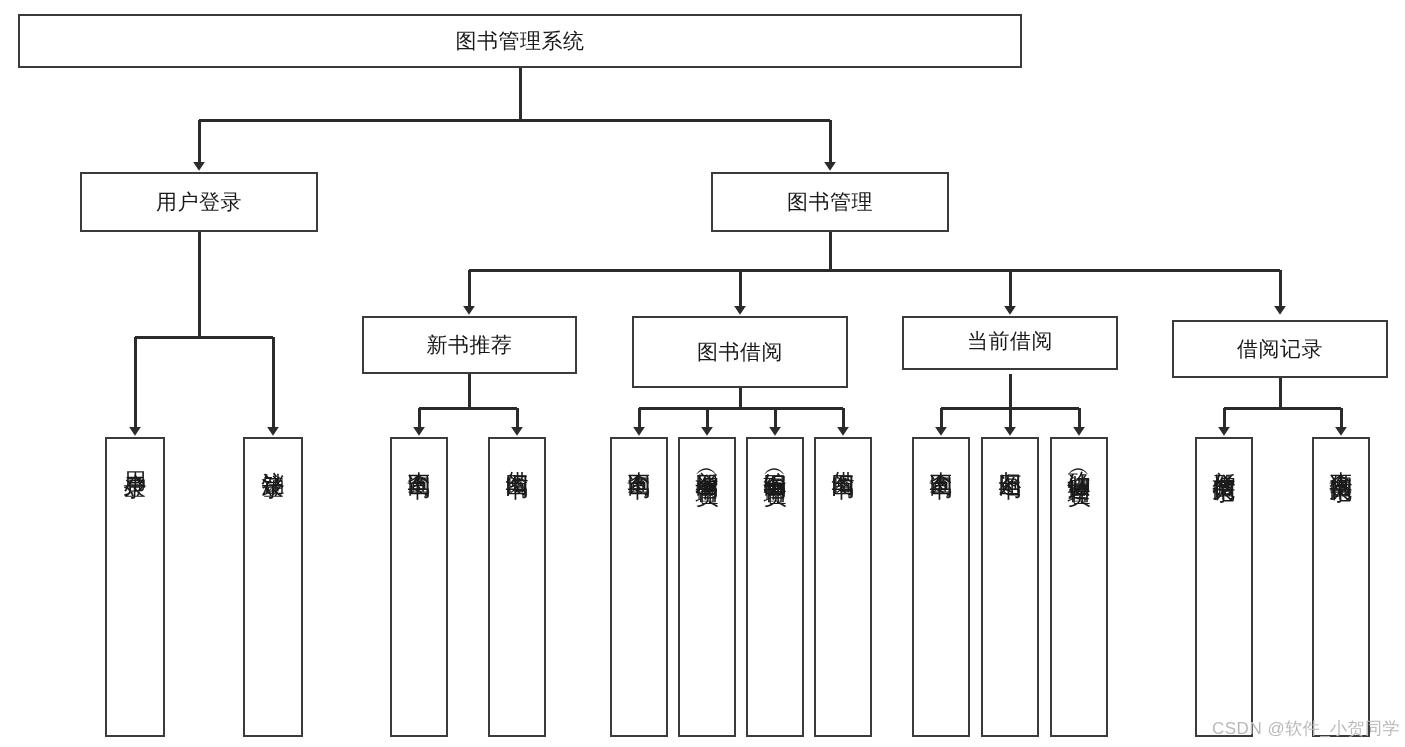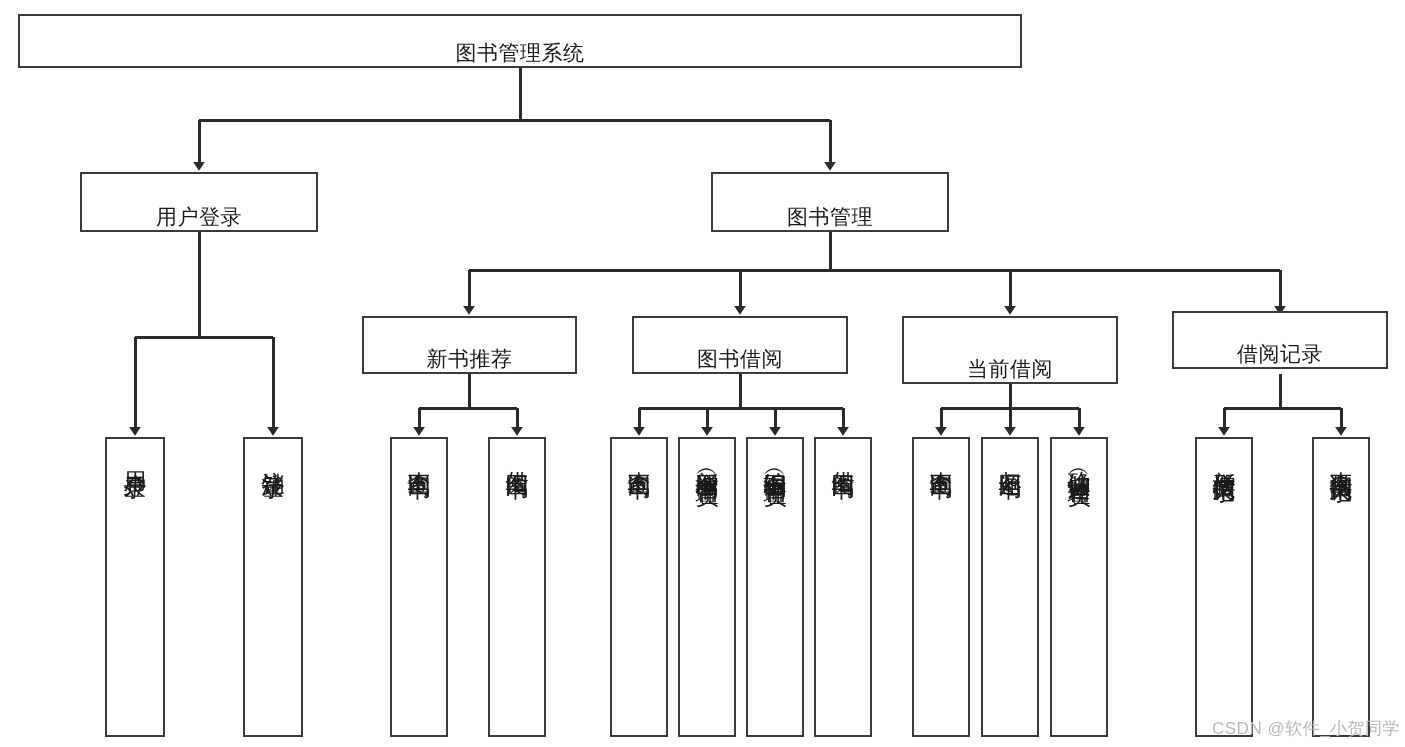--- a/index.html
+++ b/index.html
@@ -23,21 +23,21 @@
     top: 0;
     width: 1405px;
     height: 747px;
   }
   .node {
     position: absolute;
     box-sizing: border-box;
     background: #ffffff;
     border: 2px solid #3b3b3b;
     display: flex;
-    align-items: flex-end;
+    align-items: center;
     justify-content: center;
     color: #1a1a1a;
   }
   .node .label {
     display: block;
     text-align: center;
     line-height: 1.18;
   }
   .node.horiz .label {
     font-size: 21px;
@@ -125,27 +125,27 @@
   <div class="node horiz" style="left:80px; top:172px; width:238px; height:60px;">
     <span class="label">用户登录</span>
   </div>
   <div class="node horiz" style="left:362px; top:316px; width:215px; height:58px;">
     <span class="label">新书推荐</span>
   </div>
 
   <div class="node horiz" style="left:711px; top:172px; width:238px; height:60px;">
     <span class="label">图书管理</span>
   </div>
-  <div class="node horiz" style="left:632px; top:316px; width:216px; height:58px;">
+  <div class="node horiz" style="left:632px; top:316px; width:216px; height:72px;">
     <span class="label">图书借阅</span>
   </div>
-  <div class="node horiz" style="left:902px; top:316px; width:216px; height:68px;">
+  <div class="node horiz" style="left:902px; top:316px; width:216px; height:54px;font-family:Liberation Mono, monospace;">
     <span class="label">当前借阅</span>
   </div>
-  <div class="node horiz" style="left:1172px; top:311px; width:216px; height:58px;">
+  <div class="node horiz" style="left:1172px; top:320px; width:216px; height:58px;">
     <span class="label">借阅记录</span>
   </div>
 
   <div class="node vert" style="left:105px; top:437px; width:60px; height:300px;">
     <span class="label">用户登录</span>
   </div>
   <div class="node vert" style="left:243px; top:437px; width:60px; height:300px;">
     <span class="label">注销登录</span>
   </div>
 

